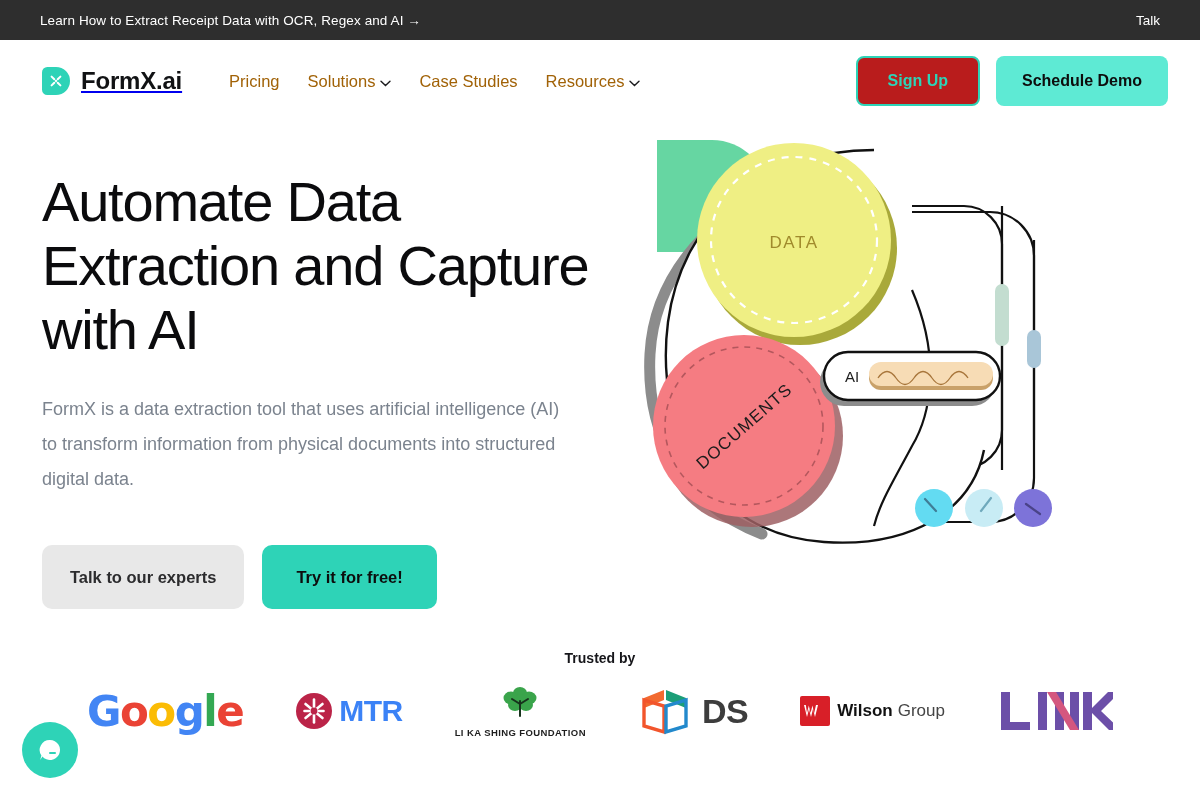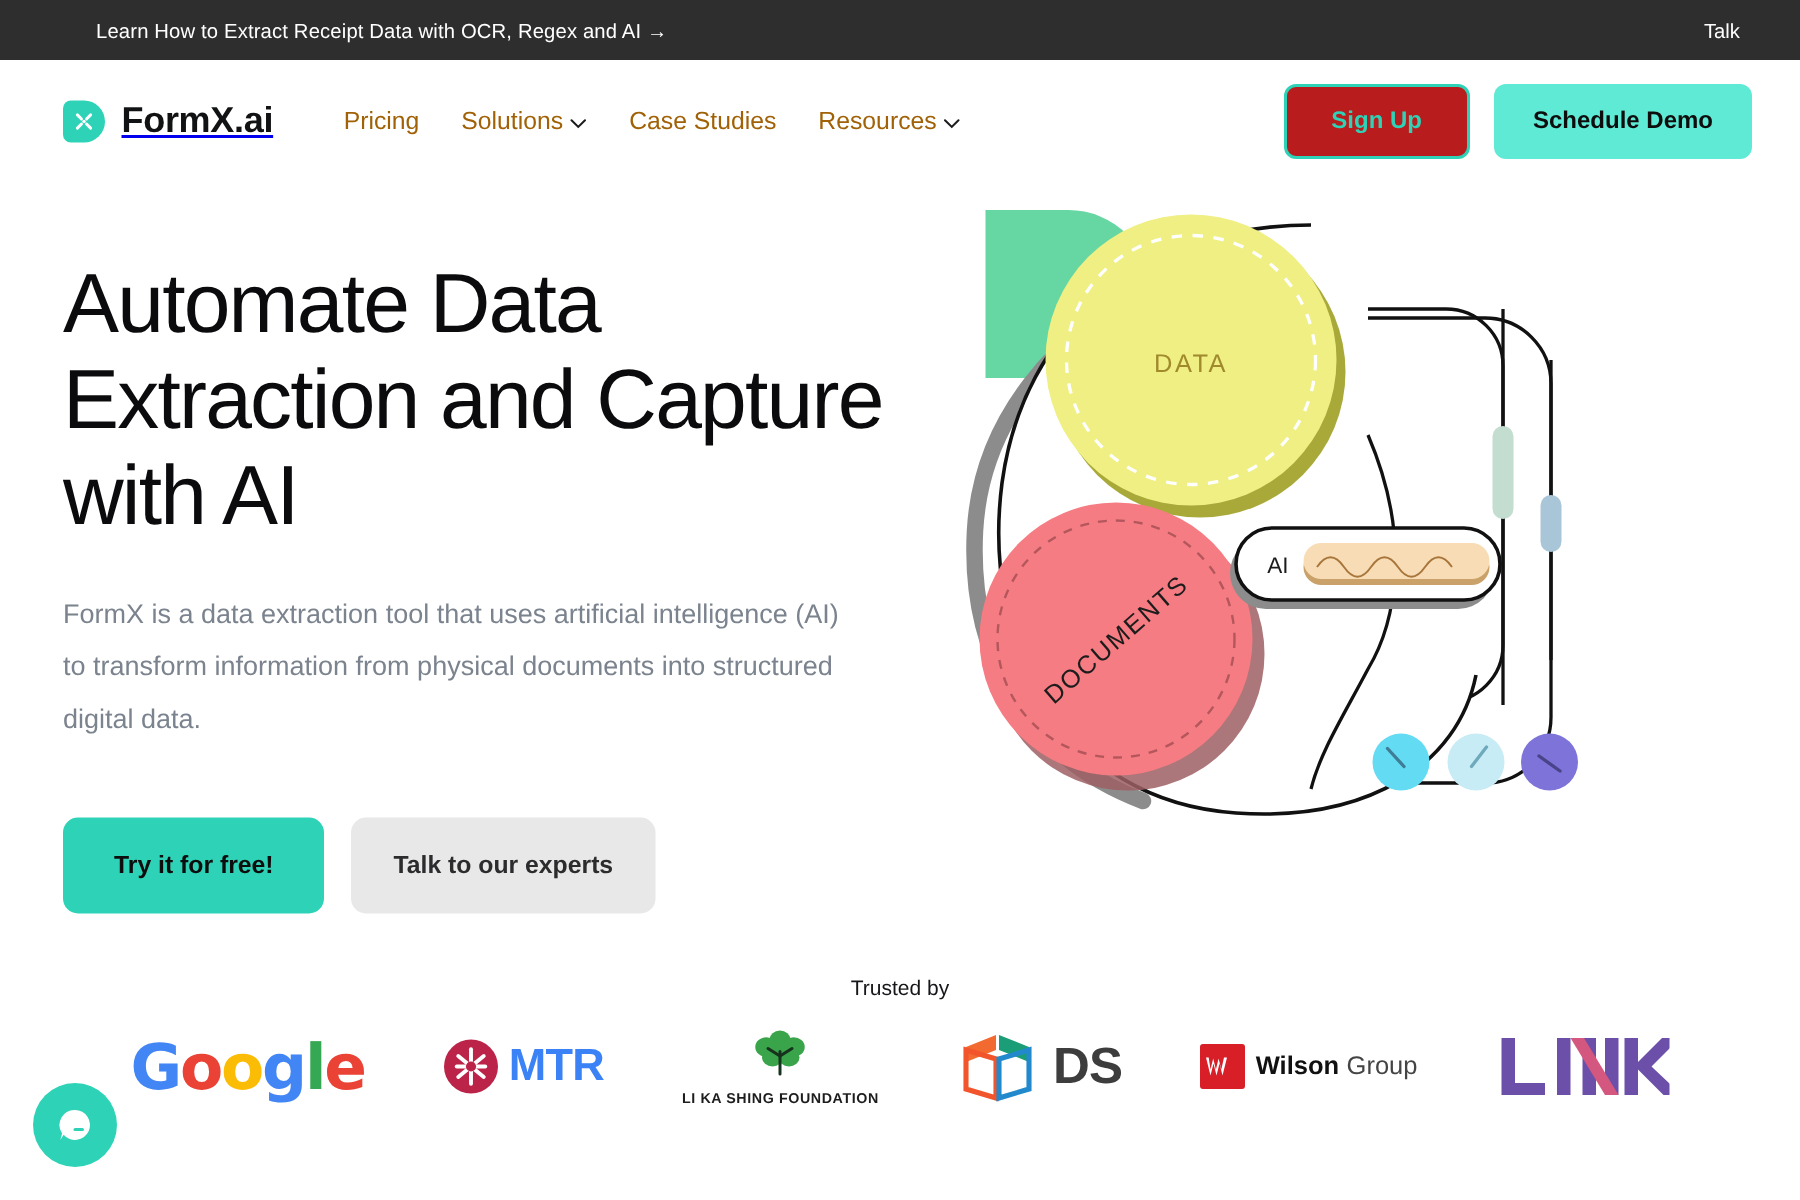--- a/index.html
+++ b/index.html
@@ -9,21 +9,21 @@
     font-family: "Liberation Sans", sans-serif;
     overflow: hidden;
   }
 
   
   .announce {
     height: 40px; background: #2e2e2e; color: #ffffff;
     display: flex; align-items: center; justify-content: space-between;
     padding: 0 40px;
   }
-  .announce-link { font-size: 13.5px; color: #ffffff; text-decoration: none; letter-spacing: .1px; margin-left: 24px; }
+  .announce-link { font-size: 13.5px; color: #ffffff; text-decoration: none; letter-spacing: .1px; }
   .announce-login { font-size: 13.5px; color: #ffffff; text-decoration: none; }
 
   
   .nav {
     height: 82px; display: flex; align-items: center;
     padding: 0 32px 0 42px; background: #fff;
   }
   .brand { display: flex; align-items: center; gap: 11px; }
   .brand-mark {
     width: 28px; height: 28px; background: #2ed3b7;
@@ -75,21 +75,21 @@
   }
 
   .hero-right { position: relative; flex: 1; }
   .hero-art { position: absolute; left: 10px; top: -40px; }
 
   
   .trusted {
     position: absolute; left: 0; top: 650px; width: 1200px;
   }
   .trusted-title {
-    text-align: center; font-size: 14px; font-weight: normal; color: #16161a;
+    text-align: center; font-size: 14px; font-weight: bold; color: #16161a;
   }
   .logo-row {
     margin-top: 18px; display: flex; align-items: center;
     justify-content: center; gap: 52px;
   }
   .logo-cell { display: flex; align-items: center; justify-content: center; }
 
   .g-word { font-size: 42px; font-weight: bold; letter-spacing: -1.5px; font-family: "DejaVu Sans", sans-serif; }
   .mtr-word { font-size: 30px; font-weight: bold; color: #3b82f6; letter-spacing: -0.5px; margin-left: 6px; }
   .likashing-cap { font-size: 9.5px; font-weight: bold; letter-spacing: .4px; color: #1d1d1d; text-align: center; margin-top: 3px; }
@@ -160,22 +160,22 @@
     <button class="btn btn-demo">Schedule Demo</button>
   </div>
 </div>
 
 <div class="hero">
 
   <div class="hero-left">
     <h1 class="headline">Automate Data Extraction and Capture with AI</h1>
     <p class="subhead">FormX is a data extraction tool that uses artificial intelligence (AI) to transform information from physical documents into structured digital data.</p>
     <div class="cta-row">
+      <button class="btn btn-talk">Talk to our experts</button>
       <button class="btn btn-try">Try it for free!</button>
-      <button class="btn btn-talk">Talk to our experts</button>
     </div>
   </div>
 
   <div class="hero-right">
     <div class="hero-art">
       <svg width="470" height="470" viewBox="0 0 470 470">
 
         <path d="M45 10 H100 a56 56 0 0 1 0 112 H45 Z" fill="#66d6a2"></path>
 
         <path d="M300 82 H378 a44 44 0 0 1 44 44 V348 a44 44 0 0 1 -44 44 H180" fill="none" stroke="#111" stroke-width="2.2"></path>

